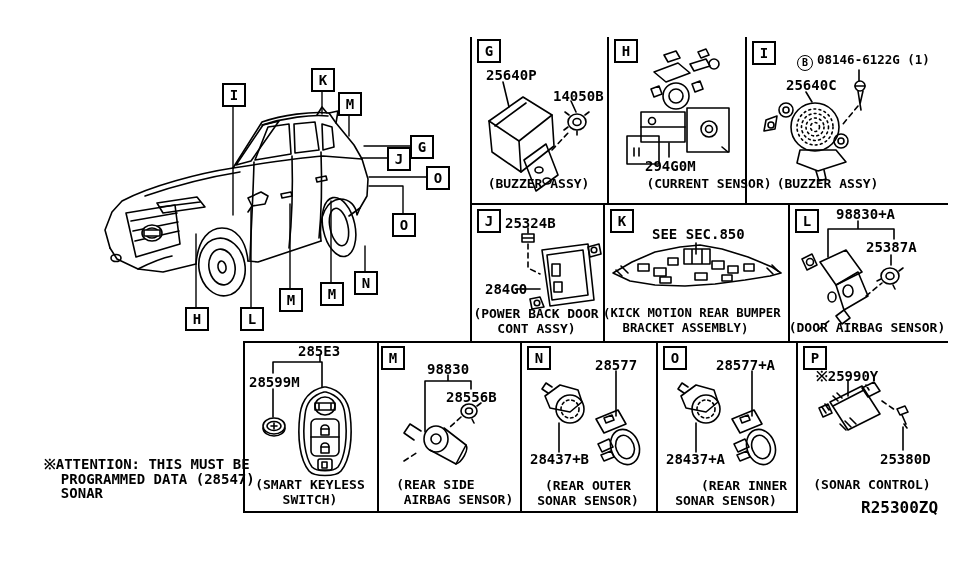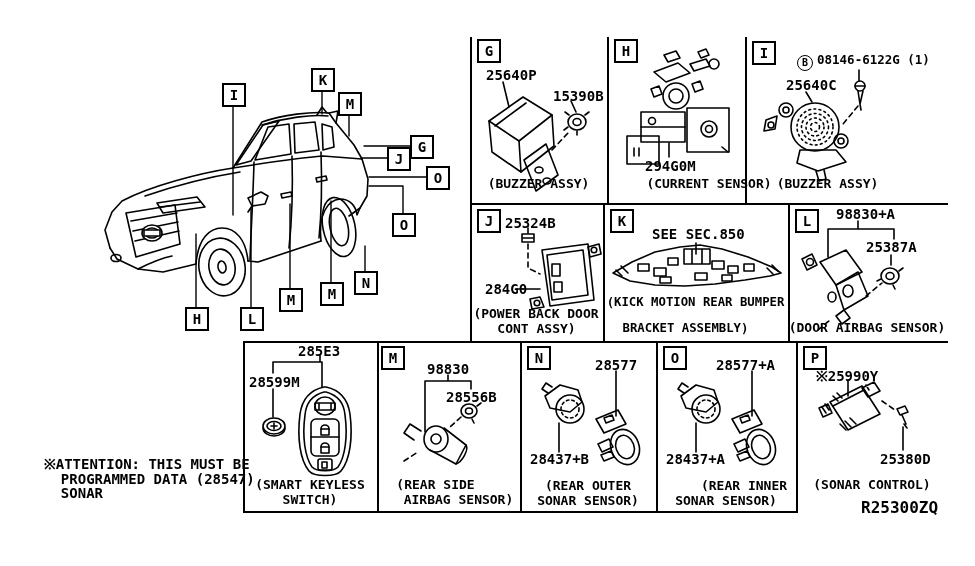--- a/index.html
+++ b/index.html
@@ -275,41 +275,41 @@
   <div class="lbox" style="left:426px;top:166px">O</div>
   <div class="lbox" style="left:392px;top:213px">O</div>
   <div class="lbox" style="left:354px;top:271px">N</div>
   <div class="lbox" style="left:320px;top:282px">M</div>
   <div class="lbox" style="left:279px;top:288px">M</div>
   <div class="lbox" style="left:240px;top:307px">L</div>
   <div class="lbox" style="left:185px;top:307px">H</div>
 
   <div class="lbox" style="left:477px;top:39px">G</div>
   <div class="plabel" style="left:486px;top:67px">25640P</div>
-  <div class="plabel" style="left:553px;top:88px">15390B</div>
+  <div class="plabel" style="left:553px;top:88px">14050B</div>
   <div class="cap" style="left:470px;width:137px;top:176px">(BUZZER ASSY)</div>
 
   <div class="lbox" style="left:614px;top:39px">H</div>
   <div class="plabel" style="left:645px;top:158px">294G0M</div>
   <div class="cap" style="left:640px;width:138px;top:176px">(CURRENT SENSOR)</div>
 
   <div class="lbox" style="left:752px;top:41px">I</div>
   <div class="boltrow" style="left:797px;top:52px"><span class="circle-b">B</span><span>08146-6122G (1)</span></div>
   <div class="plabel" style="left:786px;top:77px">25640C</div>
   <div class="cap" style="left:745px;width:165px;top:176px">(BUZZER ASSY)</div>
 
   <div class="lbox" style="left:477px;top:209px">J</div>
   <div class="plabel" style="left:505px;top:215px">25324B</div>
   <div class="plabel" style="left:485px;top:281px">284G0</div>
   <div class="cap" style="left:470px;width:132px;top:306px">(POWER BACK DOOR</div>
   <div class="cap" style="left:470px;width:133px;top:321px">CONT ASSY)</div>
 
   <div class="lbox" style="left:610px;top:209px">K</div>
   <div class="plabel" style="left:652px;top:226px">SEE SEC.850</div>
-  <div class="cap k" style="left:603px;width:185px;top:295px">(KICK MOTION REAR BUMPER</div>
+  <div class="cap k" style="left:603px;width:153px;top:306px">(KICK MOTION REAR BUMPER</div>
   <div class="cap k" style="left:603px;width:165px;top:321px">BRACKET ASSEMBLY)</div>
 
   <div class="lbox" style="left:795px;top:209px">L</div>
   <div class="plabel" style="left:836px;top:206px">98830+A</div>
   <div class="plabel" style="left:866px;top:239px">25387A</div>
   <div class="cap" style="left:788px;width:158px;top:320px">(DOOR AIRBAG SENSOR)</div>
 
   <div class="plabel" style="left:298px;top:343px">285E3</div>
   <div class="plabel" style="left:249px;top:374px">28599M</div>
   <div class="cap" style="left:243px;width:134px;top:477px">(SMART KEYLESS</div>

